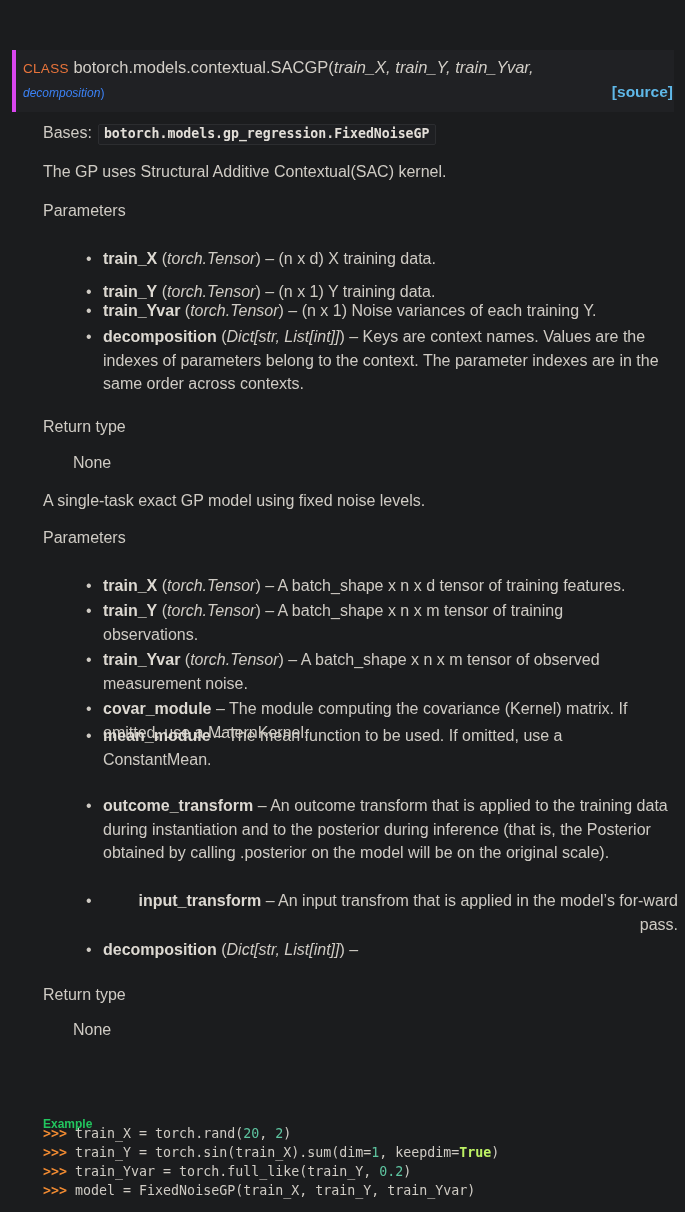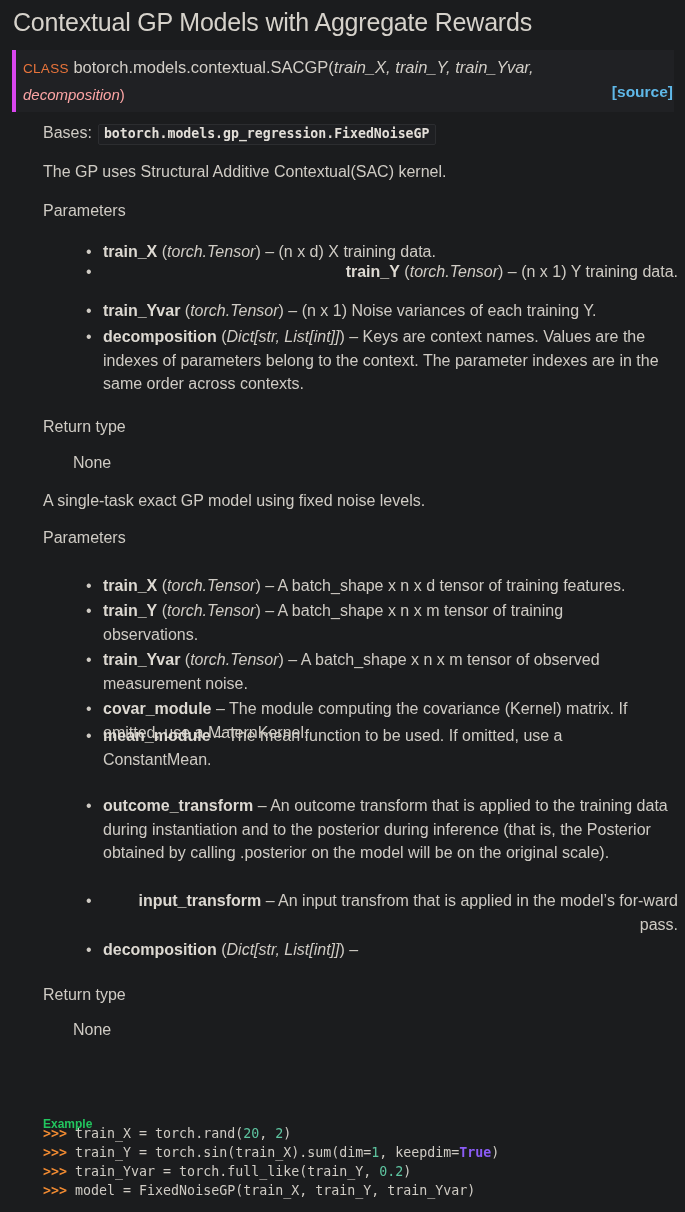--- a/index.html
+++ b/index.html
@@ -15,21 +15,21 @@
       position: absolute; left: 13px; top: 8px; margin: 0;
       font-size: 25px; font-weight: 400; color: #d6d2cb; letter-spacing: -0.2px;
     }
     .sig {
       position: absolute; left: 12px; top: 50px; width: 662px; height: 62px;
       background: #202124;
       border-left: 4px solid #d946ef;
       box-sizing: border-box;
     }
     .sig-line1 { position: absolute; left: 7px; top: 8px; font-size: 16.5px; white-space: nowrap; color: #d2cec7; }
-    .sig-line2 { position: absolute; left: 7px; top: 36px; font-size: 15px; white-space: nowrap; color: #fca5a5; }
+    .sig-line2 { position: absolute; left: 7px; top: 36px; font-size: 12px; white-space: nowrap; color: #3b82f6; }
     .kw { color: #e8743b; font-size: 13.5px; letter-spacing: 0.3px; }
     .em { font-style: italic; }
     .src { position: absolute; right: 1px; top: 33px; color: #5fb8e8; font-size: 15.5px; font-weight: bold; }
     .txt { position: absolute; left: 43px; white-space: nowrap; font-size: 16px; color: #cfcbc4; }
     .indent { left: 73px; }
     .code-inline {
       display: inline-block; margin-left: 6px; padding: 1px 6px 3px 5px;
       font-family: "DejaVu Sans Mono", "Liberation Mono", monospace; font-weight: bold;
       font-size: 13.2px; color: #e2ded8;
       border: 1px solid #2c2d30; border-radius: 2px; background: #1e1f22;
@@ -40,44 +40,43 @@
     li b { color: #ddd9d2; }
     li i { font-style: italic; }
     .example-h { position: absolute; left: 43px; top: 1117px; font-weight: bold; font-size: 12px; color: #22c55e; }
     .code {
       position: absolute; left: 43px; top: 1124px;
       font-family: "DejaVu Sans Mono", "Liberation Mono", monospace; font-size: 13.3px;
       line-height: 19px; color: #cfcbc4; white-space: pre;
     }
     .prompt { color: #f08a32; font-weight: bold; }
     .num { color: #5ec4a0; text-align: right; }
-    .kwc { color: #8b5cf6; font-weight: bold; }
+    .kwc { color: #bef264; font-weight: bold; }
   </style>
 </head>
 <body>
 
 <div class="page">
 
-  <h1>Contextual GP Models with Aggregate Rewards</h1>
 
   <div class="sig">
     <div class="sig-line1"><span class="kw">CLASS</span> <span>botorch.models.contextual.SACGP(</span><span class="em">train_X, train_Y, train_Yvar,</span></div>
     <div class="sig-line2"><span class="em">decomposition</span><span>)</span></div>
     <span class="src">[source]</span>
   </div>
 
   <div class="txt" style="top:163px;">The GP uses Structural Additive Contextual(SAC) kernel.</div>
 
   <div class="txt" style="top:124px;"><span>Bases:</span><span class="code-inline">botorch.models.gp_regression.FixedNoiseGP</span></div>
 
   <div class="txt" style="top:202px;">Parameters</div>
 
   <ul>
-    <li style="top:240px;"><b>train_X</b> (<i>torch.Tensor</i>) – <span>(n x d) X training data.</span></li>
-    <li style="top:260px;text-align:right;"><b>train_Y</b> (<i>torch.Tensor</i>) – <span>(n x 1) Y training data.</span></li>
+    <li style="top:247px;"><b>train_X</b> (<i>torch.Tensor</i>) – <span>(n x d) X training data.</span></li>
+    <li style="top:280px;"><b>train_Y</b> (<i>torch.Tensor</i>) – <span>(n x 1) Y training data.</span></li>
     <li style="top:299px;"><b>train_Yvar</b> (<i>torch.Tensor</i>) – <span>(n x 1) Noise variances of each training Y.</span></li>
     <li style="top:325px;"><b>decomposition</b> (<i>Dict[str, List[int]]</i>) – <span>Keys are context names. Values are the indexes of parameters belong to the context. The parameter indexes are in the same order across contexts.</span></li>
   </ul>
 
   <div class="txt" style="top:418px;">Return type</div>
   <div class="txt indent" style="top:454px;">None</div>
 
   <div class="txt" style="top:492px;">A single-task exact GP model using fixed noise levels.</div>
 
   <div class="txt" style="top:529px;">Parameters</div>

